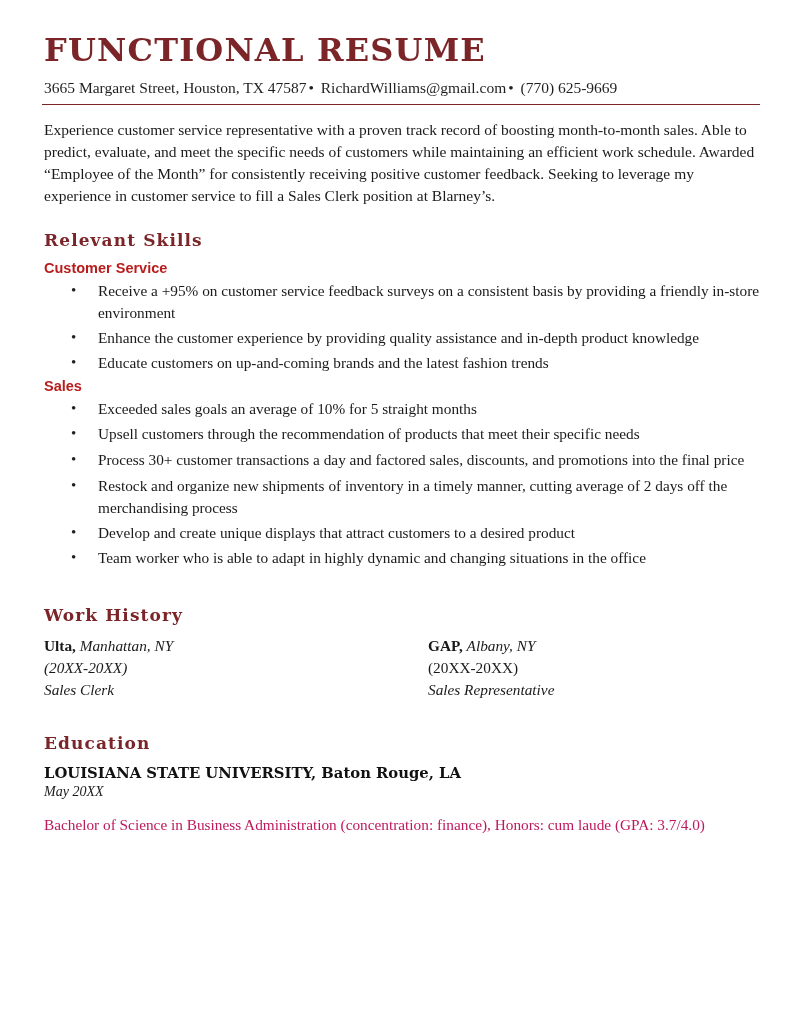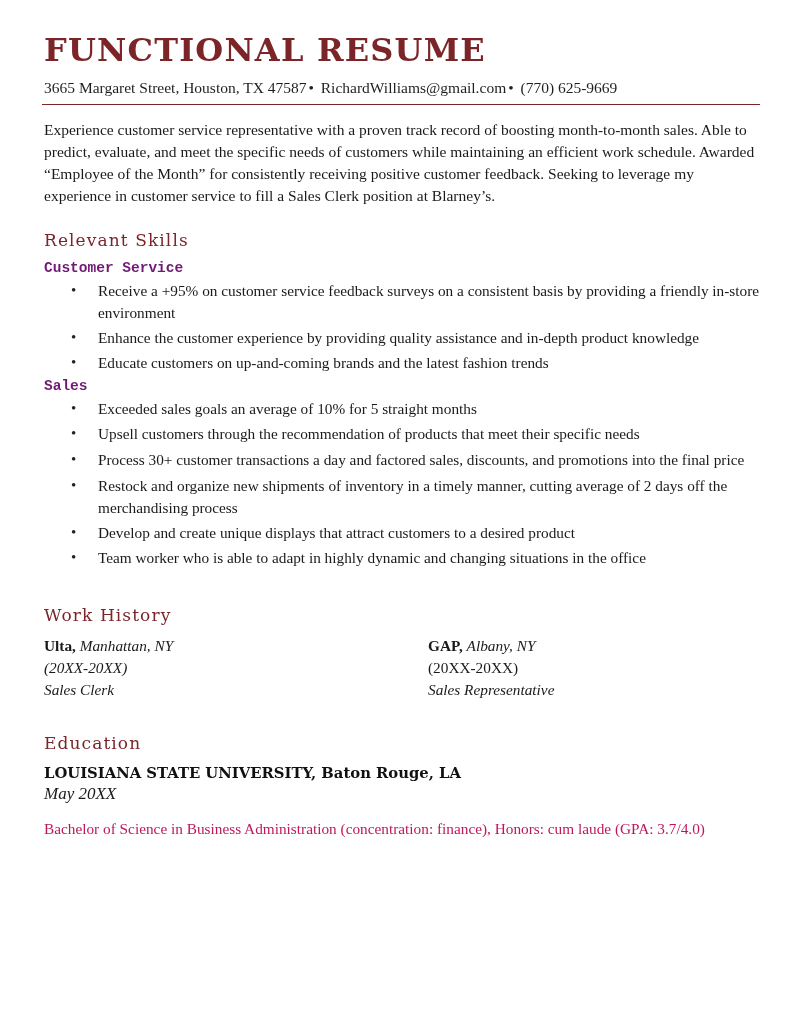--- a/index.html
+++ b/index.html
@@ -59,34 +59,34 @@
     margin: 0 0 6px 2px;
     color: #1a1a1a;
     max-width: 722px;
   }
 
   
   .section-heading {
     font-family: "DejaVu Serif", "Liberation Serif", serif;
     color: #7b2529;
     font-size: 17px;
-    font-weight: 400;
+    font-weight: 700;
     letter-spacing: 1.1px;
     margin: 22px 0 10px 2px;
   }
   .section-heading.work { margin-top: 36px; }
   .section-heading.education { margin-top: 32px; }
 
   
   .skill-group { margin: 0 0 2px 0; }
   .skill-group-title {
-    font-family: Liberation Mono, monospace;
+    font-family: Liberation Sans, sans-serif;
     font-size: 14.5px;
     font-weight: 700;
-    color: #701a75;
+    color: #b91c1c;
     margin: 0 0 4px 2px;
   }
   .skill-group + .skill-group { margin-top: 4px; }
   ul.bullets {
     list-style: none;
     margin: 0;
     padding: 0 0 0 0;
   }
   ul.bullets li {
     position: relative;
@@ -127,21 +127,21 @@
   
   .edu-school {
     font-family: "DejaVu Serif", "Liberation Serif", serif;
     font-size: 14.8px;
     font-weight: 700;
     color: #111111;
     margin: 0 0 1px 2px;
     line-height: 1.3;
   }
   .edu-date {
-    font-size: 17px;
+    font-size: 14px;
     font-style: italic;
     margin: 0 0 12px 2px;
     line-height: 1.35;
     color: #1a1a1a;
   }
   .edu-degree {
     font-size: 15.3px;
     line-height: 1.4;
     margin: 0 0 0 2px;
     color: #be185d;

